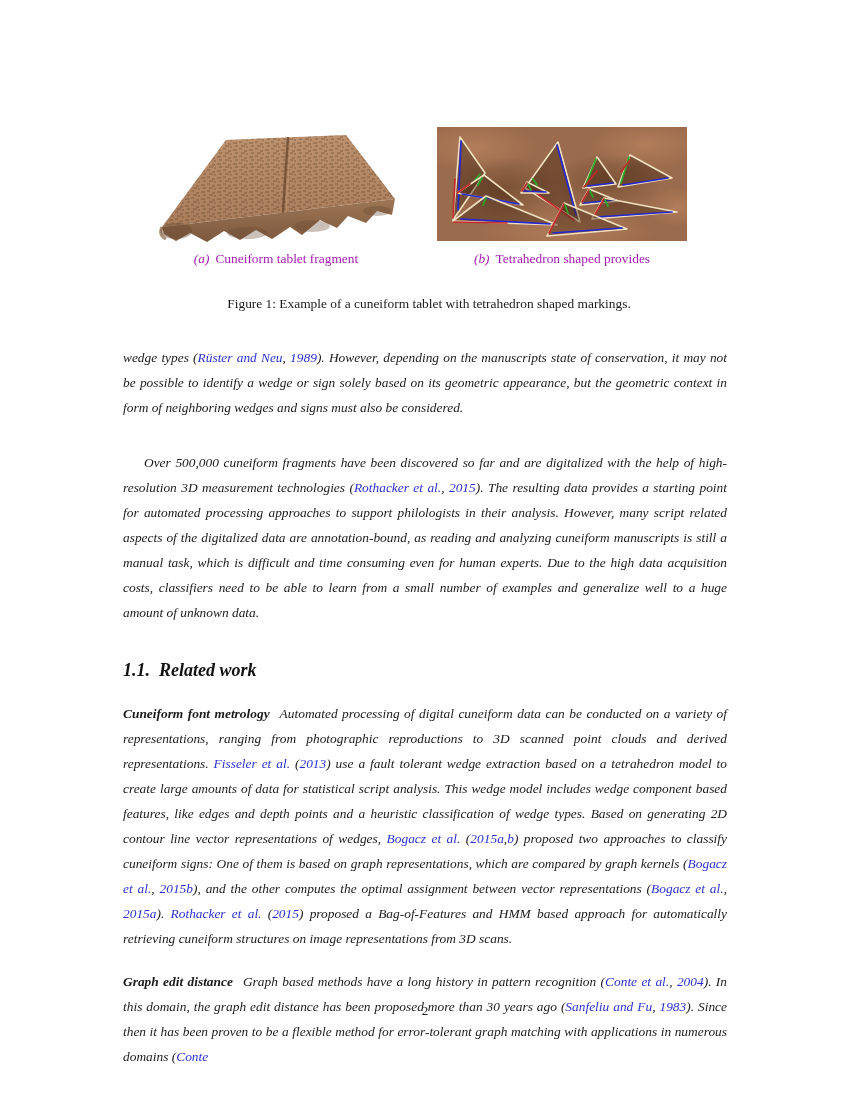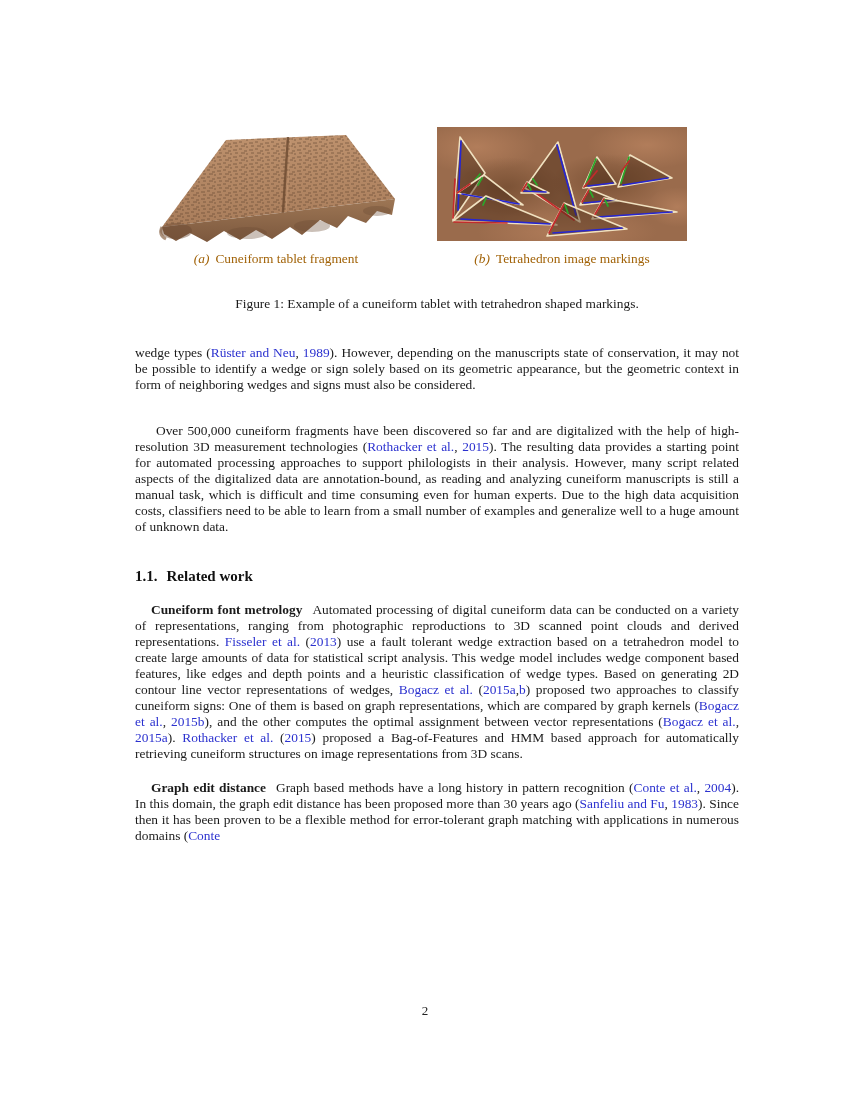--- a/index.html
+++ b/index.html
@@ -11,41 +11,41 @@
     color:#1a1a1a;
     overflow:hidden;
   }
   .figure-area{position:absolute;left:123px;top:127px;width:604px;}
   .subfig{position:absolute;top:0;}
   .subfig-a{left:29px;width:248px;}
   .subfig-b{left:314px;width:250px;}
   .subfig-img{display:block;}
   .subcaption{
     position:absolute;left:0;width:100%;
-    text-align:center;font-size:13.4px;color:#a16207;white-space:nowrap;
+    text-align:center;font-size:13.4px;color:#a21caf;white-space:nowrap;
   }
   .subcap-a{top:124px;}
   .subcap-b{top:124px;}
   .subcap-label{font-style:italic;margin-right:6px;}
   .fig-caption{
-    position:absolute;top:169px;left:12px;width:604px;
+    position:absolute;top:169px;left:4px;width:604px;
     text-align:center;font-size:13.4px;color:#1a1a1a;
   }
   .body-text{
-    position:absolute;left:135px;top:345px;width:604px;
-    font-size:13.4px;line-height:16px;text-align:justify;
+    position:absolute;left:123px;top:345px;width:604px;
+    font-size:13.4px;line-height:25px;text-align:justify;font-style:italic;
   }
   .body-text p{margin:0;}
   p.indent{text-indent:21px;margin-top:30px;}
   h2.section{
-    margin:33px 0 11px 0;font-size:15px;font-weight:bold;color:#111;
+    margin:33px 0 11px 0;font-size:18px;font-weight:bold;color:#111;
   }
   h2.section .sec-num{margin-right:9px;}
   p.runin{margin-top:18px;}
-  .runin-head{font-weight:bold;margin-right:10px;margin-left:16px;}
+  .runin-head{font-weight:bold;margin-right:10px;}
   .cite{color:var(--link-blue,#2b31cf);}
   .page-number{
     position:absolute;left:123px;top:1003px;width:604px;
     text-align:center;font-size:13px;color:#222;
   }
   
   .w-outline{stroke:var(--wedge-outline,#f0e1c0);fill:none;stroke-width:1.6;stroke-linejoin:round;}
   .w-fill{fill:rgba(66,38,20,0.42);stroke:none;}
   .e-blue{stroke:var(--edge-blue,#2626d2);stroke-width:1.7;fill:none;stroke-linecap:round;}
   .e-red{stroke:var(--edge-red,#c22b2b);stroke-width:1.7;fill:none;stroke-linecap:round;}
@@ -187,21 +187,21 @@
 
         <g>
           <polygon class="w-fill" points="127,76 110,109 190,102"></polygon>
           <polygon class="w-outline" points="127,76 110,109 190,102"></polygon>
           <path class="e-blue" d="M116,106 L185,101"></path>
           <path class="e-red" d="M127,77 L112,106"></path>
           <path class="e-green" d="M128,78 L131,86"></path>
         </g>
       </svg>
       <div class="subcaption subcap-b">
-        <span class="subcap-label">(b)</span><span>Tetrahedron image markings</span>
+        <span class="subcap-label">(b)</span><span>Tetrahedron shaped provides</span>
       </div>
     </div>
 
     <div class="fig-caption">Figure 1: Example of a cuneiform tablet with tetrahedron shaped markings.</div>
   </div>
 
   <div class="body-text">
     <p><span>wedge types (</span><span class="cite">Rüster and Neu</span><span>, </span><span class="cite">1989</span><span>). However, depending on the manuscripts state of conservation, it may not be possible to identify a wedge or sign solely based on its geometric appearance, but the geometric context in form of neighboring wedges and signs must also be considered.</span></p>
     <p class="indent"><span>Over 500,000 cuneiform fragments have been discovered so far and are digitalized with the help of high-resolution 3D measurement technologies (</span><span class="cite">Rothacker et al.</span><span>, </span><span class="cite">2015</span><span>). The resulting data provides a starting point for automated processing approaches to support philologists in their analysis. However, many script related aspects of the digitalized data are annotation-bound, as reading and analyzing cuneiform manuscripts is still a manual task, which is difficult and time consuming even for human experts. Due to the high data acquisition costs, classifiers need to be able to learn from a small number of examples and generalize well to a huge amount of unknown data.</span></p>
 

